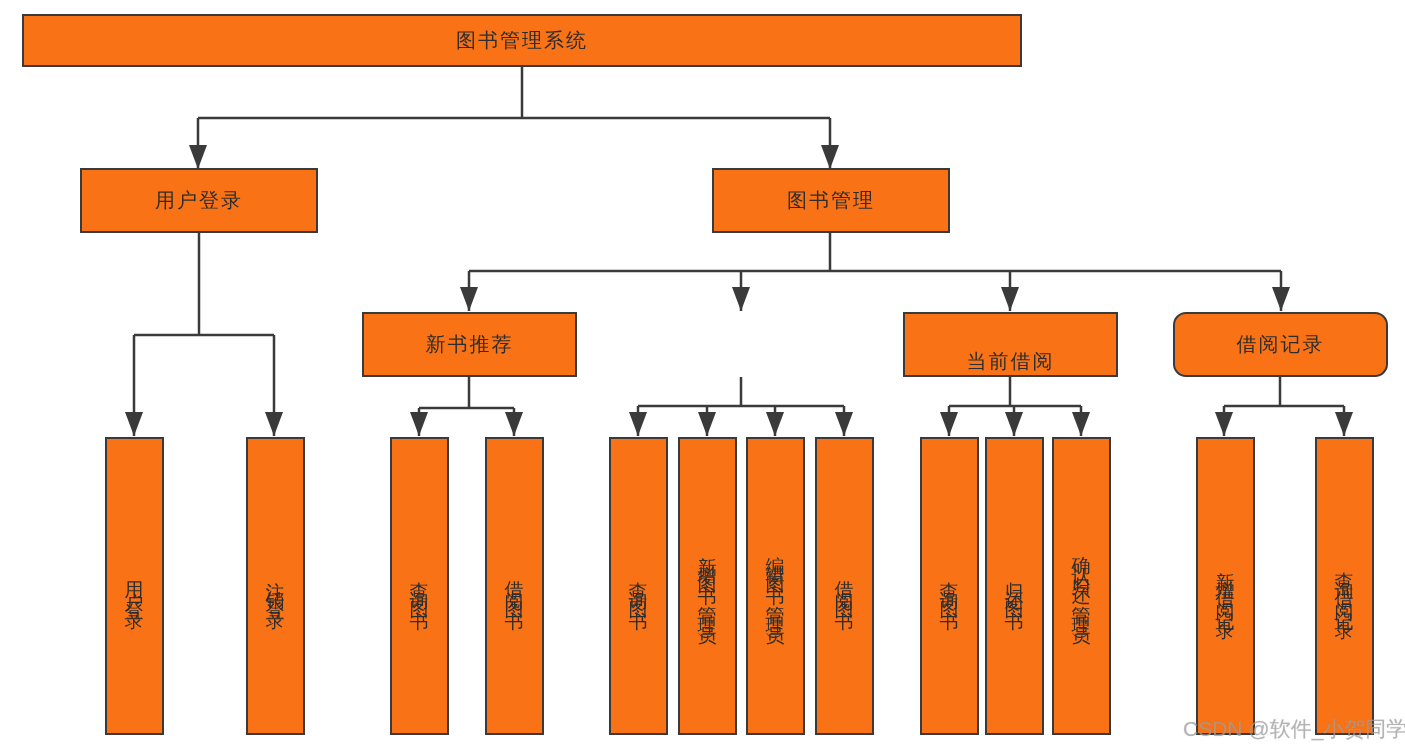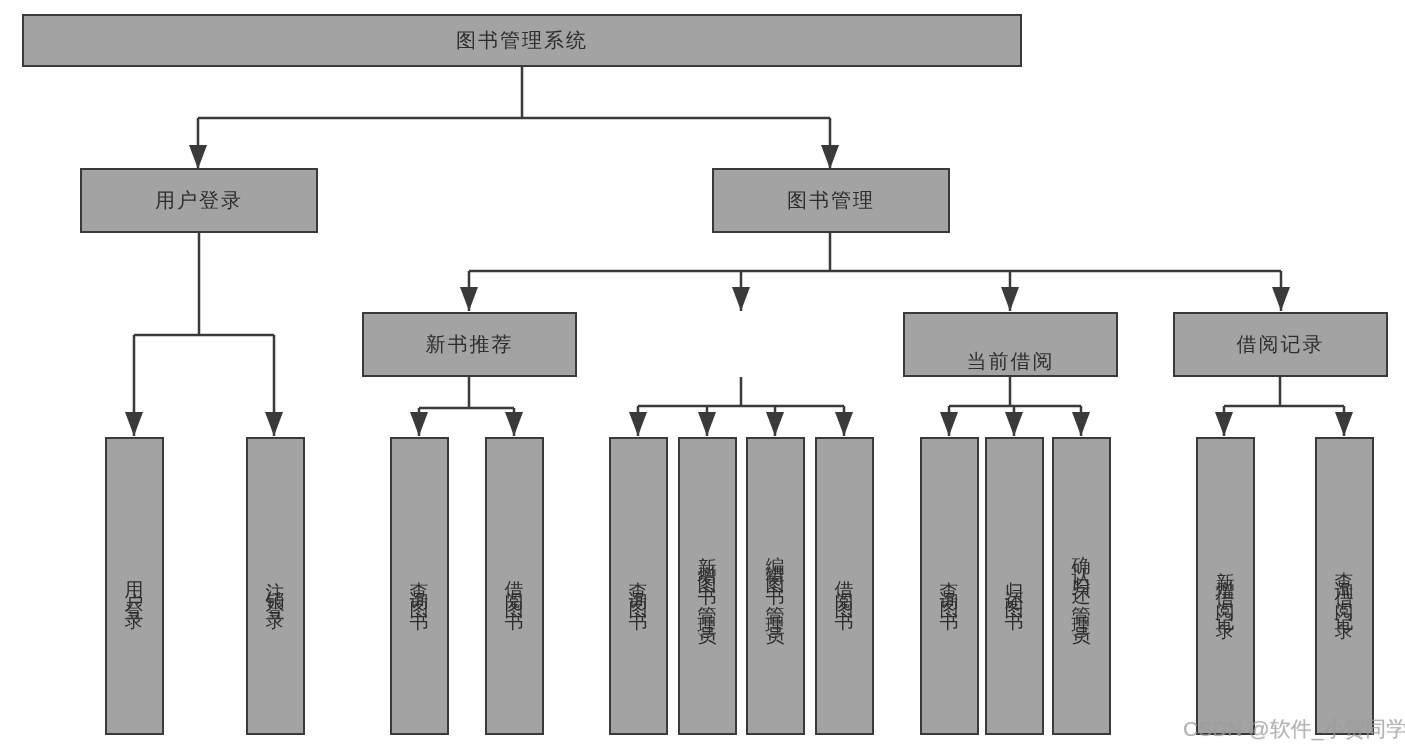--- a/index.html
+++ b/index.html
@@ -7,21 +7,21 @@
     position: relative;
     width: 1405px;
     height: 747px;
     background: #ffffff;
     overflow: hidden;
     font-family: "Liberation Sans", sans-serif;
   }
   #wires { position: absolute; left: 0; top: 0; z-index: 1; }
   .box {
     position: absolute;
-    background: #a3a3a3;
+    background: #f97316;
     border: 2.5px solid #3a3a3a;
     box-sizing: border-box;
     display: flex;
     align-items: center;
     justify-content: center;
     color: #2d2d2d;
     z-index: 2;
   }
   .box-h { font-size: 20px; letter-spacing: 2px; }
   .box-v { font-size: 19px; }
@@ -32,21 +32,21 @@
     line-height: 1;
   }
   
   .n-root    { left: 22px;   top: 14px;  width: 1000px; height: 53px; }
   .n-user    { left: 80px;   top: 168px; width: 238px;  height: 65px; }
   .n-book    { left: 712px;  top: 168px; width: 238px;  height: 65px; }
   .n-l3      { top: 312px; width: 215px; height: 65px; }
   .n-new     { left: 362px; }
   .n-borrow  { left: 633px; }
   .n-current { left: 903px; align-items: flex-end; }
-  .n-record  { left: 1173px; }
+  .n-record  { left: 1173px; border-radius: 13px; }
   .leaf      { top: 437px; width: 59px; height: 298px; }
   .lf-1  { left: 105px; }
   .lf-2  { left: 246px; }
   .lf-3  { left: 390px; }
   .lf-4  { left: 485px; }
   .lf-5  { left: 609px; }
   .lf-6  { left: 678px; }
   .lf-7  { left: 746px; }
   .lf-8  { left: 815px; }
   .lf-9  { left: 920px; }

